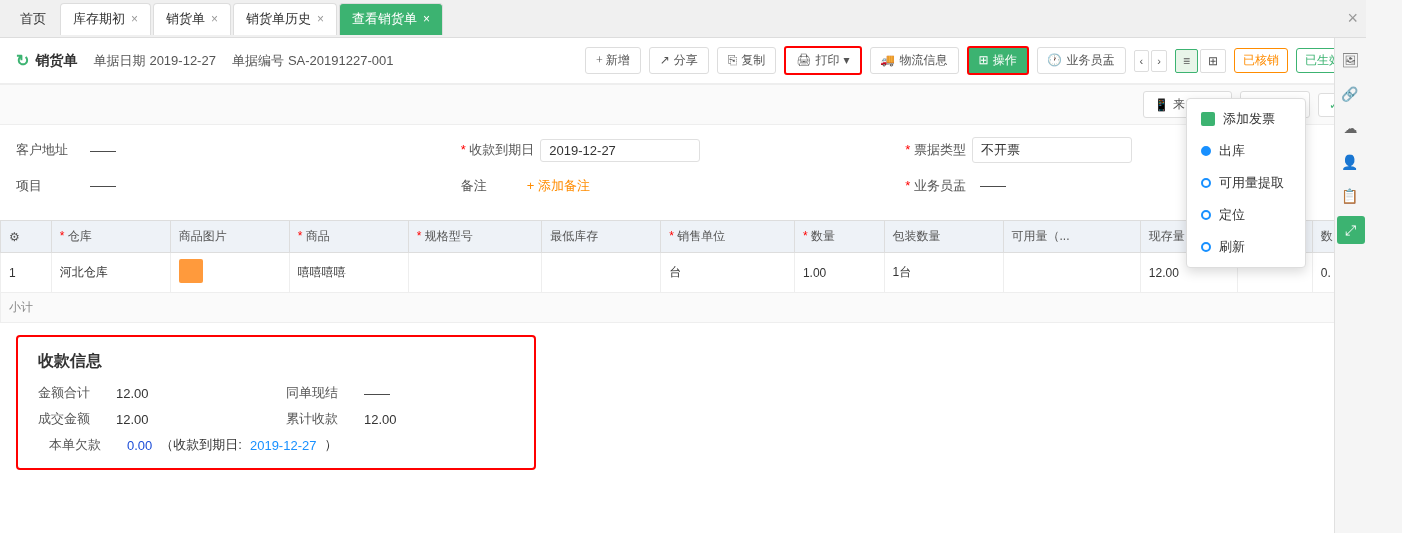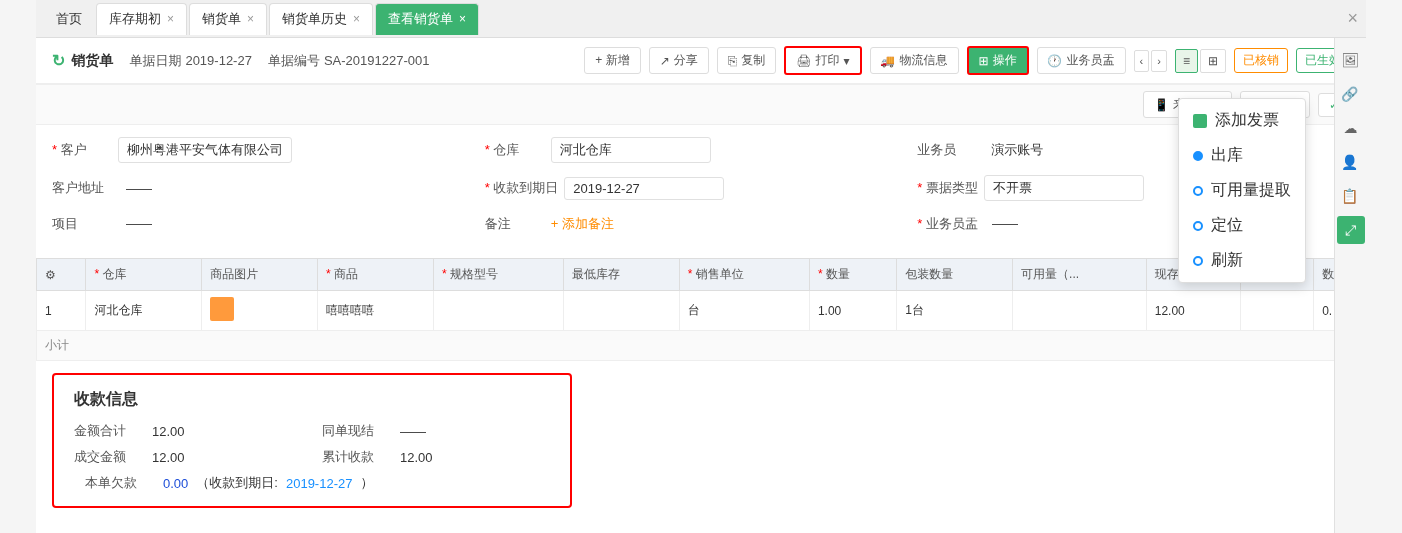--- a/index.html
+++ b/index.html
@@ -29,21 +29,21 @@
       display: flex; align-items: center; padding: 8px 16px;
       border-bottom: 1px solid #eee; gap: 16px; background: #fff;
     }
     .doc-title { display: flex; align-items: center; gap: 6px; font-size: 14px; font-weight: bold; color: #333; }
     .doc-meta { display: flex; align-items: center; gap: 16px; font-size: 13px; color: #555; }
     .doc-meta span { display: flex; align-items: center; gap: 4px; }
     .doc-actions { margin-left: auto; display: flex; align-items: center; gap: 8px; }
     .btn-action {
       display: flex; align-items: center; gap: 4px; padding: 4px 10px;
       border: 1px solid #ddd; border-radius: 3px; background: #fff;
-      cursor: pointer; font-size: 12px; color: #555;
+      cursor: pointer; font-size: 12px; color: #555; font-family: Liberation Serif, serif;
     }
     .btn-action.active-btn { background: #3cb371; color: #fff; border-color: #3cb371; }
     .btn-action.red-border { border: 2px solid red; }
     .btn-status-green { background: #fff; color: #3cb371; border: 1px solid #3cb371; border-radius: 3px; padding: 3px 8px; font-size: 12px; }
     .btn-status-orange { background: #fff; color: #ff8c00; border: 1px solid #ff8c00; border-radius: 3px; padding: 3px 8px; font-size: 12px; }
 
     
     .form-section { padding: 12px 16px; background: #fff; }
     .form-row { display: flex; align-items: center; margin-bottom: 12px; gap: 0; }
     .form-field { display: flex; align-items: center; flex: 1; gap: 6px; }
@@ -104,37 +104,37 @@
     .sidebar-icon.active { background: #3cb371; color: #fff; }
 
     
     .dropdown-menu {
       position: absolute; top: 60px; right: 60px; background: #fff;
       border: 1px solid #ddd; border-radius: 4px; box-shadow: 0 4px 12px rgba(0,0,0,0.15);
       z-index: 100; min-width: 120px; padding: 4px 0;
     }
     .dropdown-item {
       display: flex; align-items: center; gap: 8px; padding: 7px 14px;
-      cursor: pointer; font-size: 16px; color: #333;
+      cursor: pointer; font-size: 13px; color: #333;
     }
     .menu-icon-square { width: 14px; height: 14px; background: #3cb371; border-radius: 2px; display: inline-block; }
     .menu-dot-blue { width: 10px; height: 10px; border-radius: 50%; background: #1890ff; display: inline-block; border: 2px solid #1890ff; }
     .menu-dot-outline { width: 10px; height: 10px; border-radius: 50%; border: 2px solid #1890ff; display: inline-block; background: transparent; }
 
     .nav-arrows { display: flex; align-items: center; gap: 2px; }
     .nav-arrow { padding: 4px 5px; border: 1px solid #ddd; border-radius: 2px; background: #fff; cursor: pointer; font-size: 11px; color: #555; }
 
     .view-toggle { display: flex; align-items: center; gap: 2px; }
     .view-btn { padding: 4px 7px; border: 1px solid #ddd; background: #fff; cursor: pointer; font-size: 12px; color: #555; border-radius: 2px; }
     .view-btn.active { background: #e8f5e9; border-color: #3cb371; }
   </style>
 </head>
 <body>
 
-<div style="position:relative; width:1366px; min-height:533px; overflow:hidden;padding-left:36px;">
+<div style="position:relative; width:1366px; min-height:533px; overflow:hidden;">
 
   <div class="tab-bar">
     <div class="tab home">
       <span>首页</span>
     </div>
     <div class="tab">
       <span>库存期初</span>
       <span class="close-x">×</span>
     </div>
     <div class="tab">
@@ -218,34 +218,20 @@
       <button class="toolbar-btn">
         <span class="dot dot-gray"></span>
         <span>未开票</span>
       </button>
       <button class="toolbar-btn">
         <span style="color:#3cb371;">✓</span>
       </button>
     </div>
 
     <div class="form-section">
-      <div class="form-row">
-        <div class="form-field">
-          <span class="field-label required">客户</span>
-          <span class="field-value">柳州粤港平安气体有限公司</span>
-        </div>
-        <div class="form-field">
-          <span class="field-label required">仓库</span>
-          <span class="field-value">河北仓库</span>
-        </div>
-        <div class="form-field">
-          <span class="field-label">业务员</span>
-          <span class="field-value no-border">演示账号</span>
-        </div>
-      </div>
       <div class="form-row">
         <div class="form-field">
           <span class="field-label">客户地址</span>
           <span class="field-value no-border">——</span>
         </div>
         <div class="form-field">
           <span class="field-label required">收款到期日</span>
           <span class="field-value">2019-12-27</span>
         </div>
         <div class="form-field">

